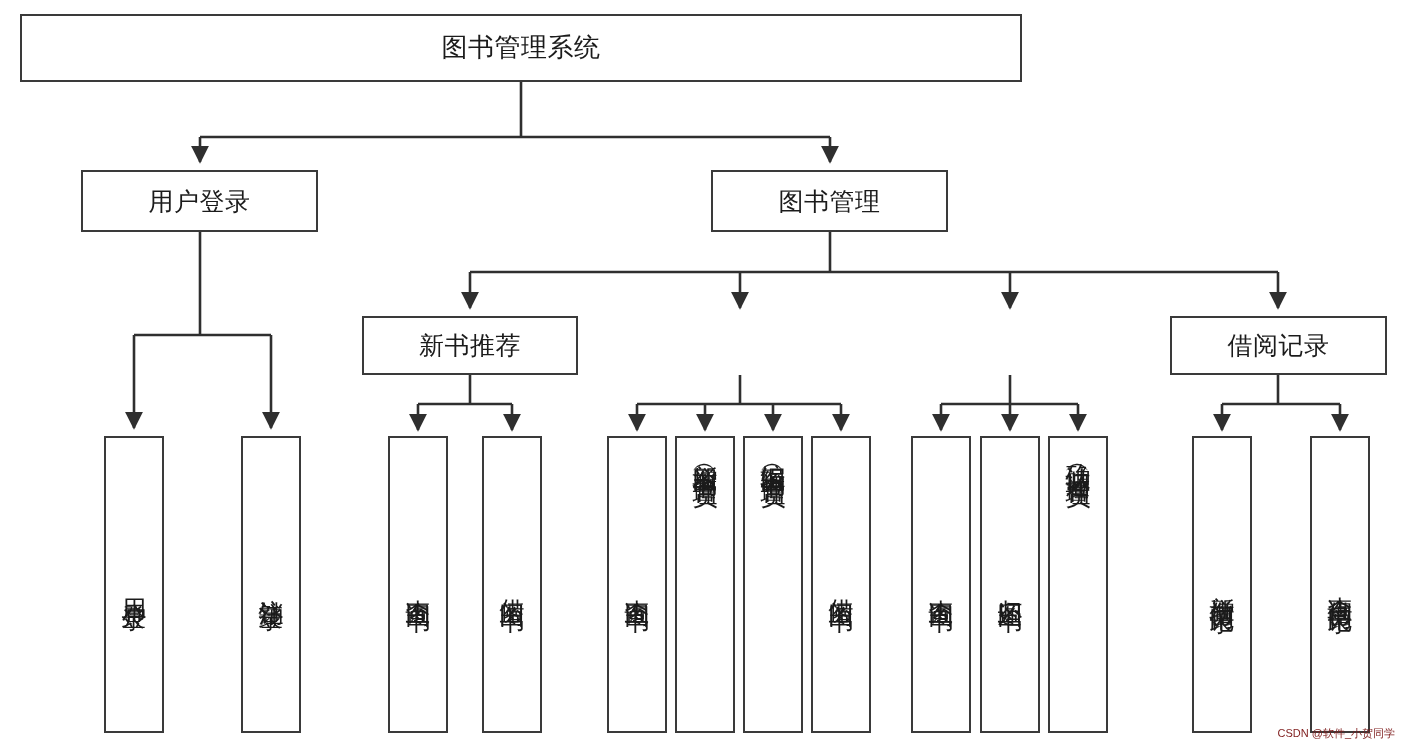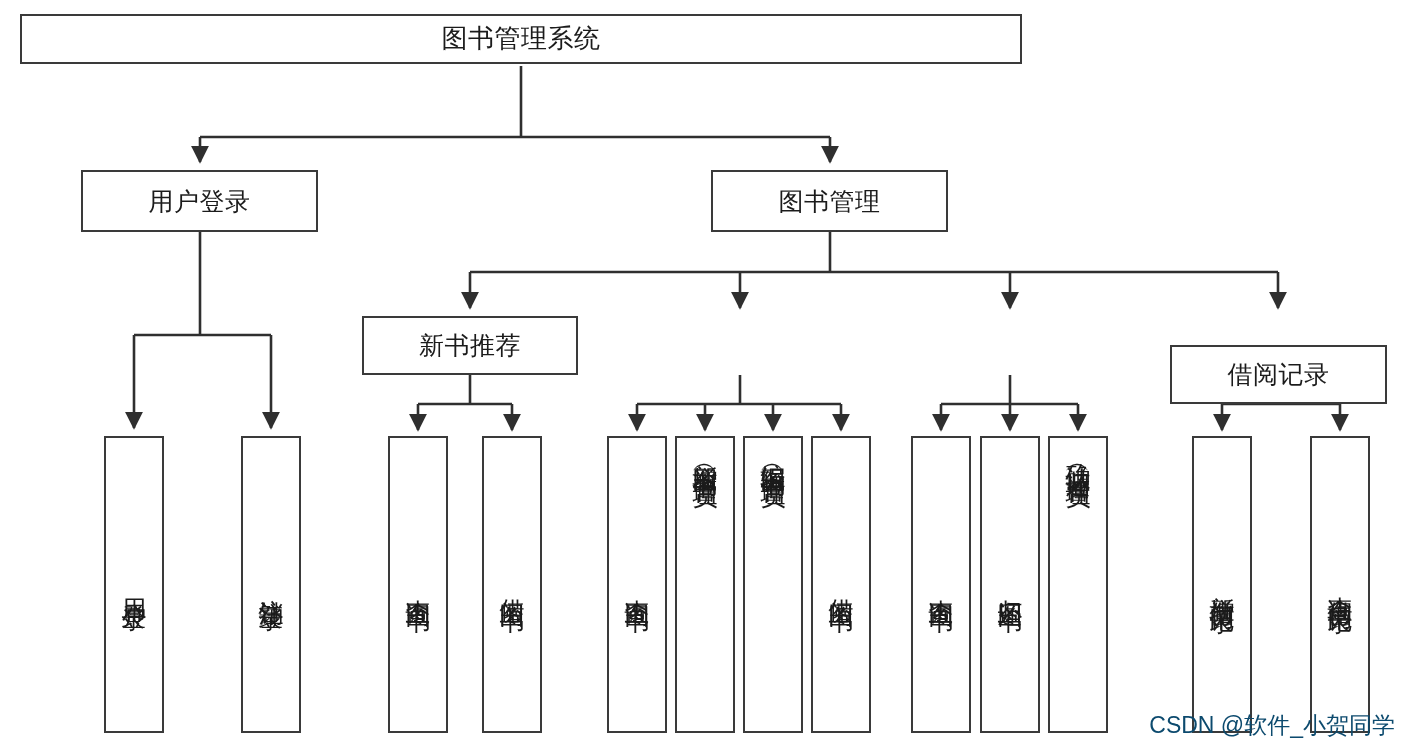--- a/index.html
+++ b/index.html
@@ -65,22 +65,22 @@
     margin: 0 auto;
   }
   .node.vert.centered {
     align-items: center;
     padding-top: 0;
   }
   #watermark {
     position: absolute;
     right: 10px;
     bottom: 6px;
-    font-size: 23px;
-    color: #0c4a6e;
+    font-size: 11px;
+    color: #7f1d1d;
     z-index: 5;
     white-space: nowrap;
     font-family: "Liberation Sans", "DejaVu Sans", sans-serif;
   }
 </style>
 </head>
 <body>
 
 <div id="canvas">
 
@@ -127,35 +127,35 @@
       <path d="M 1010 404 L 1010 430" marker-end="url(#arrow)"></path>
       <path d="M 1078 404 L 1078 430" marker-end="url(#arrow)"></path>
 
       <path d="M 1278 375 L 1278 404"></path>
       <path d="M 1222 404 L 1340 404"></path>
       <path d="M 1222 404 L 1222 430" marker-end="url(#arrow)"></path>
       <path d="M 1340 404 L 1340 430" marker-end="url(#arrow)"></path>
     </g>
   </svg>
 
-  <div class="node horiz root" style="left:20px; top:14px; width:1002px; height:50px;">
+  <div class="node horiz root" style="left:20px; top:14px; width:1002px; height:68px;">
     <span class="node-label">图书管理系统</span>
   </div>
 
   <div class="node horiz" style="left:81px; top:170px; width:237px; height:62px;">
     <span class="node-label">用户登录</span>
   </div>
   <div class="node horiz" style="left:711px; top:170px; width:237px; height:62px;">
     <span class="node-label">图书管理</span>
   </div>
 
   <div class="node horiz" style="left:362px; top:316px; width:216px; height:59px;">
     <span class="node-label">新书推荐</span>
   </div>
-  <div class="node horiz" style="left:1170px; top:316px; width:217px; height:59px;margin-top:29px;">
+  <div class="node horiz" style="left:1170px; top:316px; width:217px; height:59px;">
     <span class="node-label">借阅记录</span>
   </div>
 
   <div class="node vert centered" style="left:104px; top:436px; width:60px; height:297px;">
     <span class="node-label">用户登录</span>
   </div>
   <div class="node vert centered" style="left:241px; top:436px; width:60px; height:297px;">
     <span class="node-label">注销登录</span>
   </div>
 

